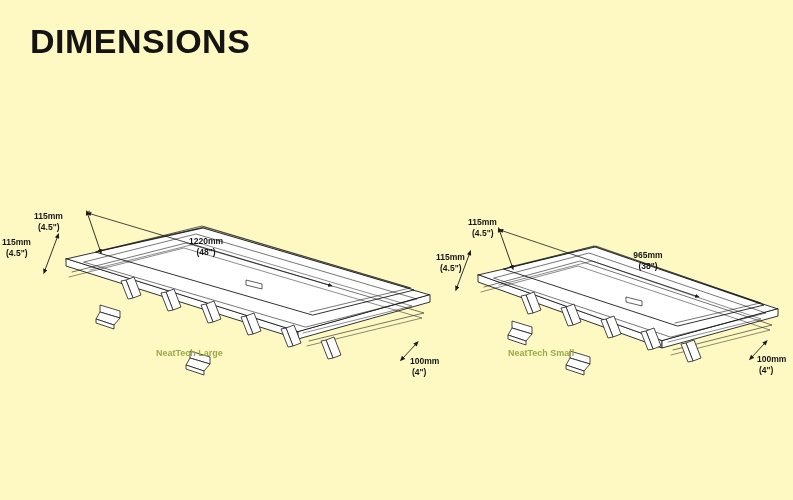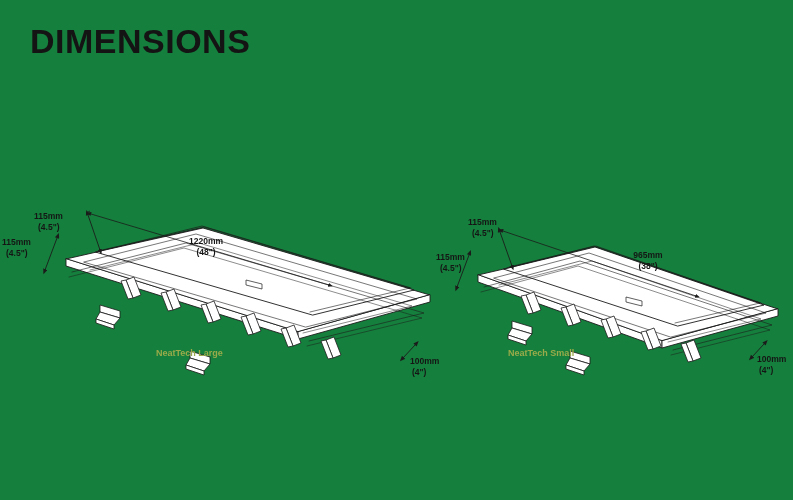--- a/index.html
+++ b/index.html
@@ -15,21 +15,21 @@
     overflow: hidden;
     font-family: "Liberation Sans", sans-serif;
     color: #111111;
   }
   #sheet {
     position: absolute;
     left: 0;
     top: 0;
     width: 793px;
     height: 500px;
-    background: #15803d;
+    background: #fef9c3;
     text-decoration: underline;
   }
   #page-title {
     position: absolute;
     left: 30px;
     top: 24px;
     font-size: 34px;
     font-weight: 700;
     letter-spacing: 0.5px;
     color: #141414;

